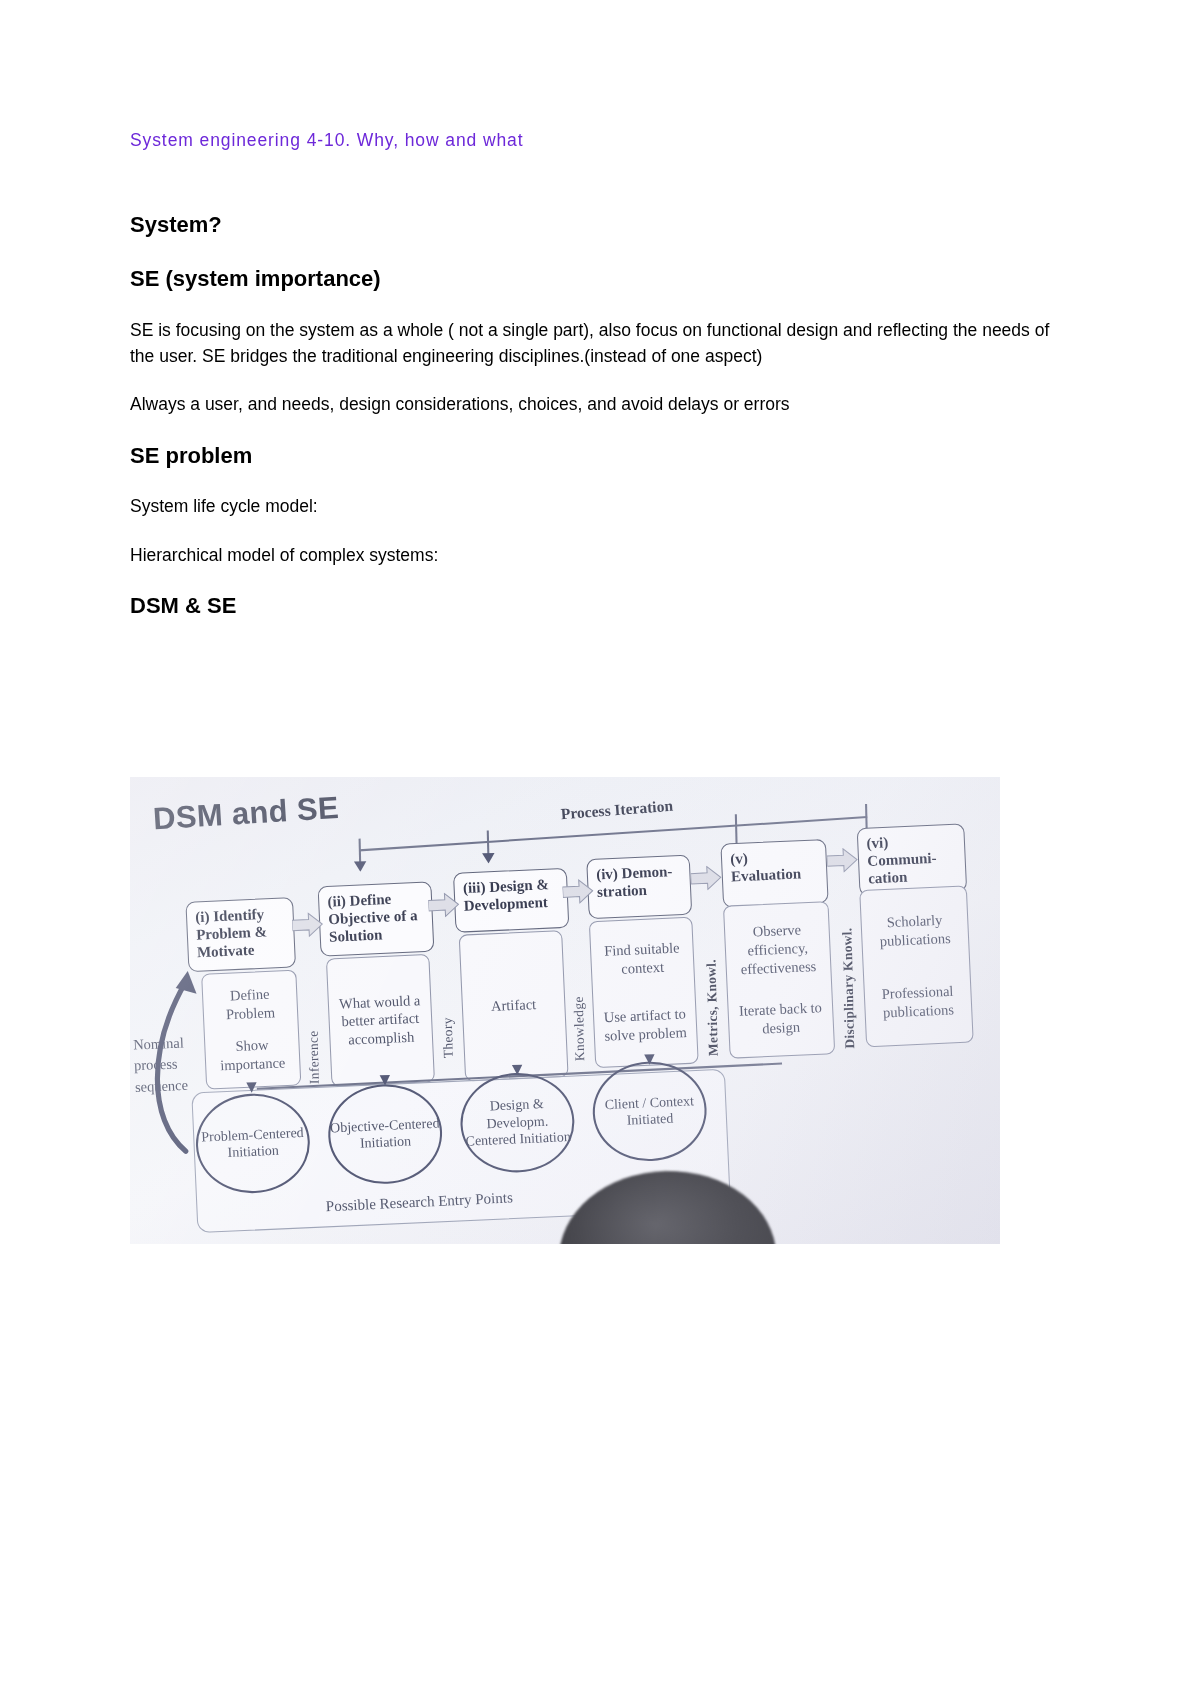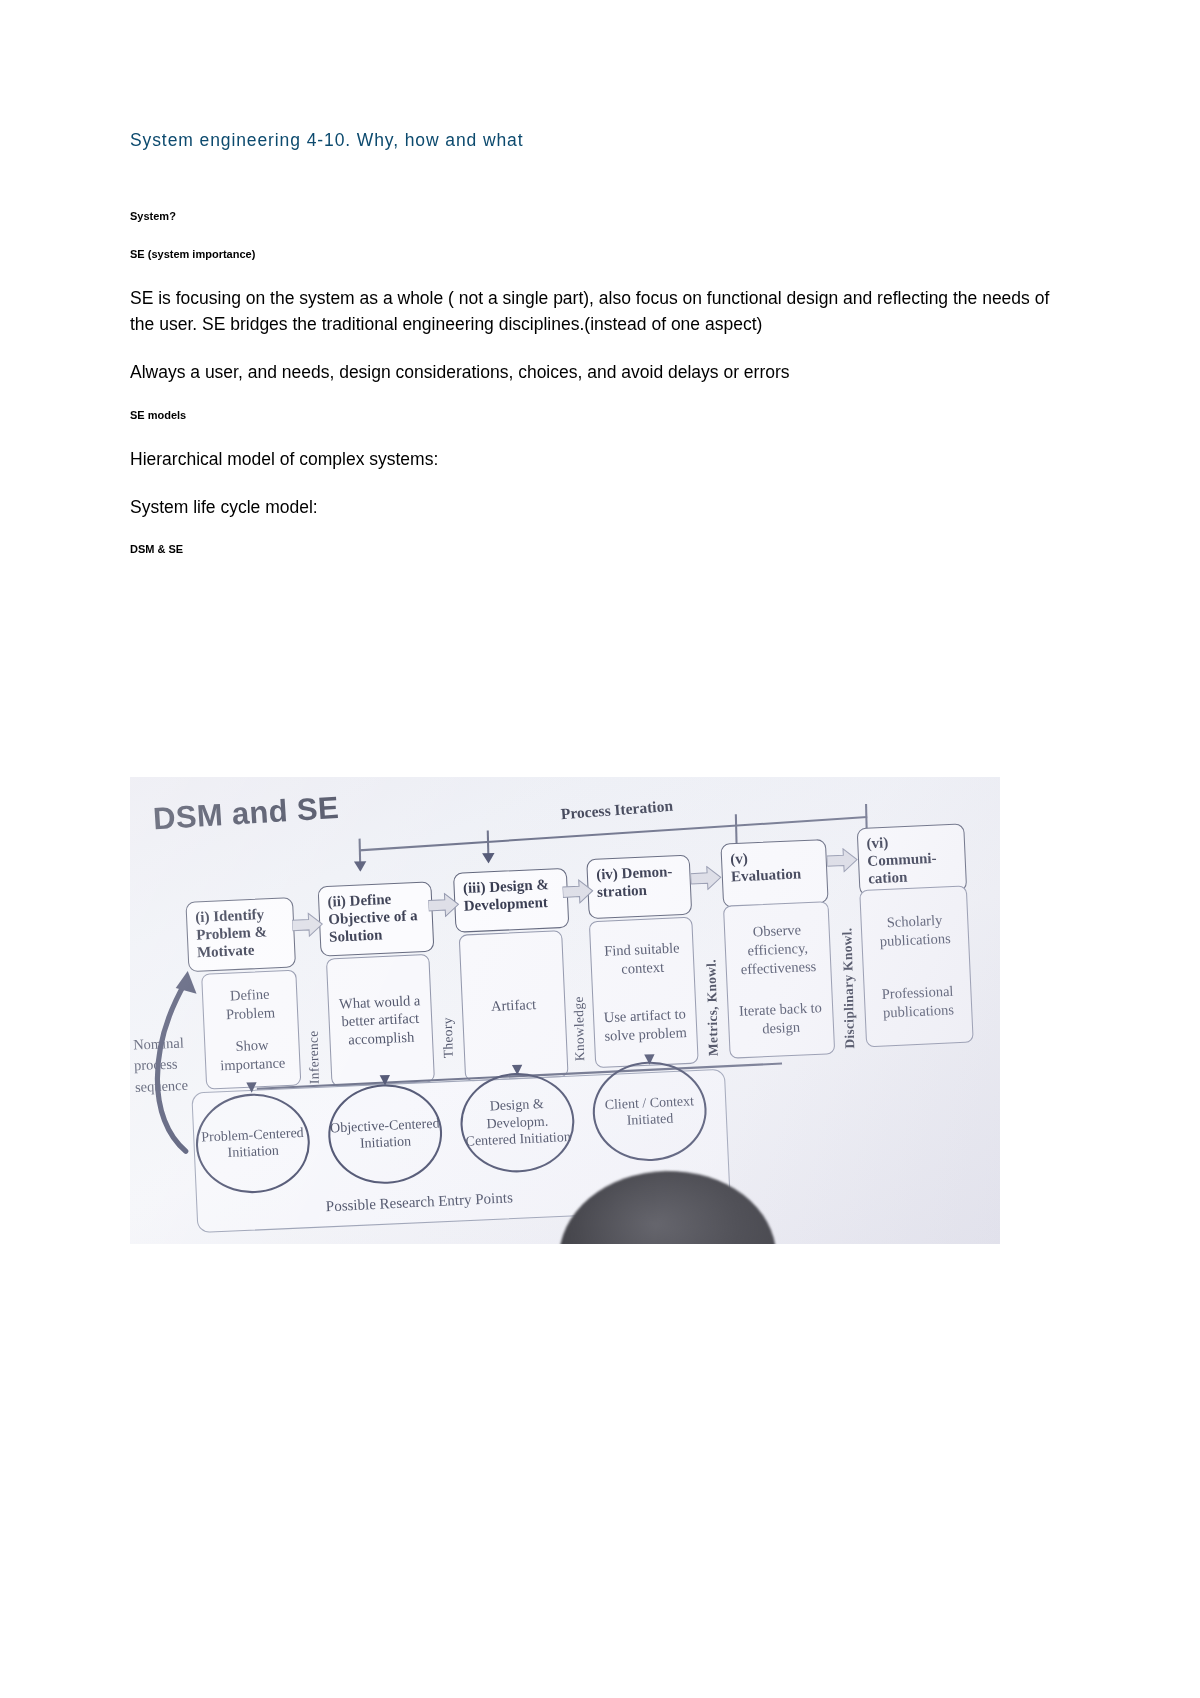--- a/index.html
+++ b/index.html
@@ -20,27 +20,27 @@
     overflow: hidden;
   }
   .doc-body {
     position: absolute;
     left: 130px;
     top: 130px;
     width: 940px;
   }
   .header-line {
     font-size: 17.5px;
-    color: #0c4a6e;
+    color: #6d28d9;
     letter-spacing: 0.9px;
     margin: 0 0 58px 0;
     font-weight: 400;
   }
   .h-bold {
-    font-size: 11px;
+    font-size: 22px;
     font-weight: bold;
     color: #000;
     margin: 0 0 22px 0;
     line-height: 1.45;
   }
   .para {
     font-size: 17.5px;
     font-weight: 400;
     color: #000;
     margin: 0 0 22px 0;
@@ -200,23 +200,23 @@
 
 <div class="page">
 
   <div class="doc-body">
     <p class="header-line">System engineering 4-10. Why, how and what</p>
 
     <p class="h-bold">System?</p>
     <p class="h-bold">SE (system importance)</p>
     <p class="para">SE is focusing on the system as a whole ( not a single part), also focus on functional design and reflecting the needs of the user. SE bridges the traditional engineering disciplines.(instead of one aspect)</p>
     <p class="para">Always a user,  and needs, design considerations, choices, and avoid delays or errors</p>
-    <p class="h-bold">SE models</p>
+    <p class="h-bold">SE problem</p>
+    <p class="para">System life cycle model:</p>
     <p class="para">Hierarchical model of complex systems:</p>
-    <p class="para">System life cycle model:</p>
     <p class="h-bold">DSM &amp; SE</p>
   </div>
 
   <div class="photo">
     <div class="photo-inner">
 
       <div class="slide-title">DSM and SE</div>
       <div class="proc-iter">Process Iteration</div>
 
       <div class="connector" style="left:236px; top:64px; width:492px; height:2px; transform:rotate(-2.4deg);"></div>

